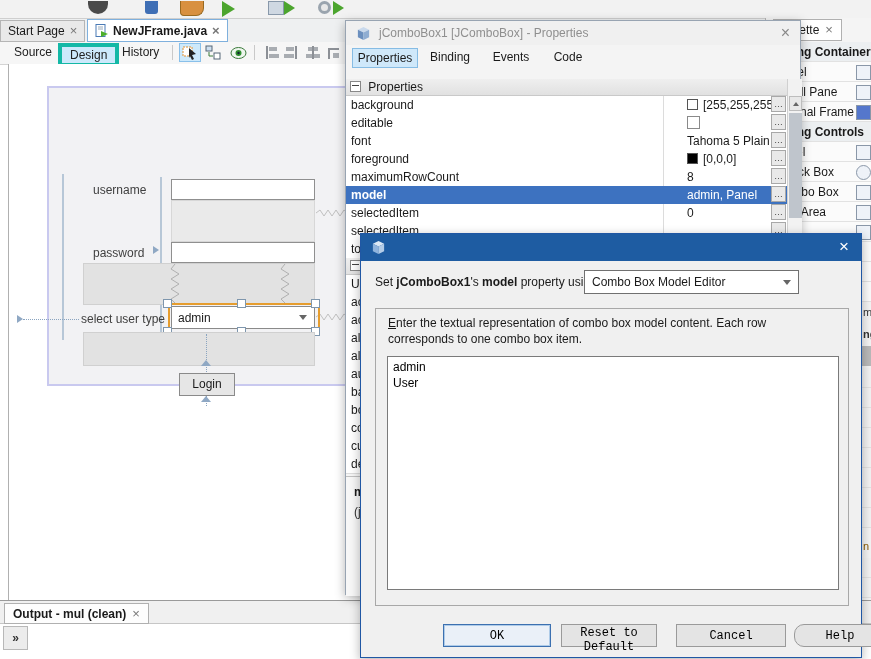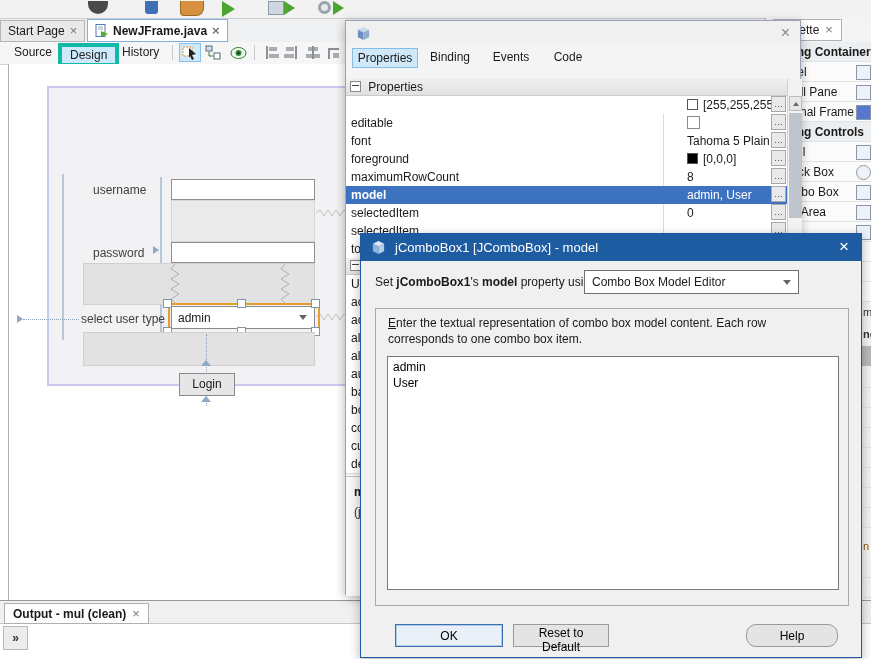--- a/index.html
+++ b/index.html
@@ -95,21 +95,21 @@
   .setlabel b{font-weight:bold;}
   .mselect{position:absolute;left:223px;top:36px;width:215px;height:24px;background:#fff;border:1px solid #707070;
            display:flex;align-items:center;box-sizing:border-box;}
   .mselect .txt{flex:1;padding-left:7px;}
   .groupbox{position:absolute;left:14px;top:74px;width:474px;height:298px;border:1px solid #a8a8a8;box-sizing:border-box;}
   .instr{position:absolute;left:12px;top:6px;width:446px;line-height:16px;}
   .instr u{text-decoration:underline;}
   .mtext{position:absolute;left:26px;top:122px;width:452px;height:234px;border:1px solid #7a7a7a;background:#fff;
          font-family:"Liberation Sans",sans-serif;font-size:12px;line-height:16px;padding:2px 5px;resize:none;box-sizing:border-box;}
   .mbtn{position:absolute;top:390px;height:23px;background:#e4e4e4;border:1px solid #9a9a9a;font-size:12px;
-        font-family:Liberation Sans, sans-serif;}
+        font-family:Liberation Mono, monospace;margin-left:48px;}
   .mbtn.primary{background:#eaf0f8;border:1px solid #3c70b0;box-shadow:inset 0 0 0 1px #aecbe8;}
 </style>
 </head>
 <body>
 
 <div class="abs main-toolbar">
   <div class="tbico" style="left:88px;width:20px;height:13px;background:#4a4a4a;border-radius:0 0 10px 10px;"></div>
   <div class="tbico" style="left:145px;width:13px;height:13px;background:#3f6fb5;border-radius:0 0 3px 3px;"></div>
   <div class="tbico" style="left:180px;width:22px;height:14px;background:#d89040;border-radius:0 0 8px 4px;border:1px solid #9a6a20;border-top:none;"></div>
   <div class="tbico" style="left:222px;width:0;height:0;border-top:8px solid transparent;border-bottom:8px solid transparent;border-left:13px solid #4ca52e;"></div>
@@ -294,34 +294,36 @@
   <div class="pal-row" style="top:560px;background:#f2f2f2;"></div>
 </div>
 
 <div class="dialog props">
   <div class="props-title">
     <svg width="15" height="15" viewBox="0 0 16 16">
         <polygon points="8,1 14,4 8,7 2,4" fill="#c9d9ec"></polygon>
         <polygon points="2,4 8,7 8,15 2,12" fill="#6b8fbe"></polygon>
         <polygon points="14,4 8,7 8,15 14,12" fill="#8fadd2"></polygon>
       </svg>
+    <span class="t">jComboBox1 [JComboBox] - Properties</span>
     <span class="props-close">×</span>
   </div>
   <div class="abs" style="left:0;top:24px;width:454px;height:34px;background:#f4f4f4;border-bottom:1px solid #cccccc;"></div>
   <div class="ptab sel" style="left:6px;width:64px;">Properties</div>
   <div class="ptab" style="left:76px;width:56px;">Binding</div>
   <div class="ptab" style="left:138px;width:54px;">Events</div>
   <div class="ptab" style="left:198px;width:48px;">Code</div>
 
   <div class="sect" style="top:58px;">
     <span class="collapse-box"><i></i></span>
     <span>Properties</span>
   </div>
 
   <div class="prow" style="top:75px;">
+    <div class="pname">background</div>
     <div class="pval"><span class="swatch" style="background:#ffffff;"></span><span>[255,255,255]</span></div>
     <button class="dots">…</button>
   </div>
   <div class="prow" style="top:93px;">
     <div class="pname">editable</div>
     <div class="pval"><span class="cbx"></span></div>
     <button class="dots">…</button>
   </div>
   <div class="prow" style="top:111px;">
     <div class="pname">font</div>
@@ -333,21 +335,21 @@
     <div class="pval"><span class="swatch" style="background:#000000;"></span><span>[0,0,0]</span></div>
     <button class="dots">…</button>
   </div>
   <div class="prow" style="top:147px;">
     <div class="pname">maximumRowCount</div>
     <div class="pval"><span>8</span></div>
     <button class="dots">…</button>
   </div>
   <div class="prow sel" style="top:165px;">
     <div class="pname">model</div>
-    <div class="pval"><span>admin, User</span></div>
+    <div class="pval"><span>admin, Panel</span></div>
     <button class="dots">…</button>
   </div>
   <div class="prow" style="top:183px;">
     <div class="pname">selectedItem</div>
     <div class="pval"><span>0</span></div>
     <button class="dots">…</button>
   </div>
   <div class="prow" style="top:201px;">
     <div class="pname">selectedItem</div>
     <div class="pval"><span></span></div>
@@ -409,29 +411,29 @@
   </div>
 </div>
 
 <div class="dialog mdlg">
   <div class="mdlg-title">
     <svg width="15" height="15" viewBox="0 0 16 16">
         <polygon points="8,1 14,4 8,7 2,4" fill="#dce8f5"></polygon>
         <polygon points="2,4 8,7 8,15 2,12" fill="#8fb3dd"></polygon>
         <polygon points="14,4 8,7 8,15 14,12" fill="#b3cce8"></polygon>
       </svg>
-    <span class="t">jComboBox1 [JComboBox] - model</span>
     <span class="mdlg-close">×</span>
   </div>
   <div class="setlabel"><span>Set </span><b>jComboBox1</b><span>'s </span><b>model</b><span> property using:</span></div>
   <div class="mselect">
     <span class="txt">Combo Box Model Editor</span>
     <span class="chev"></span>
   </div>
   <div class="groupbox">
     <div class="instr"><u>E</u><span>nter the textual representation of combo box model content. Each row corresponds to one combo box item.</span></div>
   </div>
   <textarea class="mtext" spellcheck="false" style="">admin
 User</textarea>
   <button class="mbtn primary" style="left:34px;width:108px;">OK</button>
   <button class="mbtn" style="left:152px;width:96px;">Reset to Default</button>
+  <button class="mbtn" style="left:267px;width:110px;">Cancel</button>
   <button class="mbtn" style="left:385px;width:92px;border-radius:10px;">Help</button>
 </div>
 
 </body></html>

